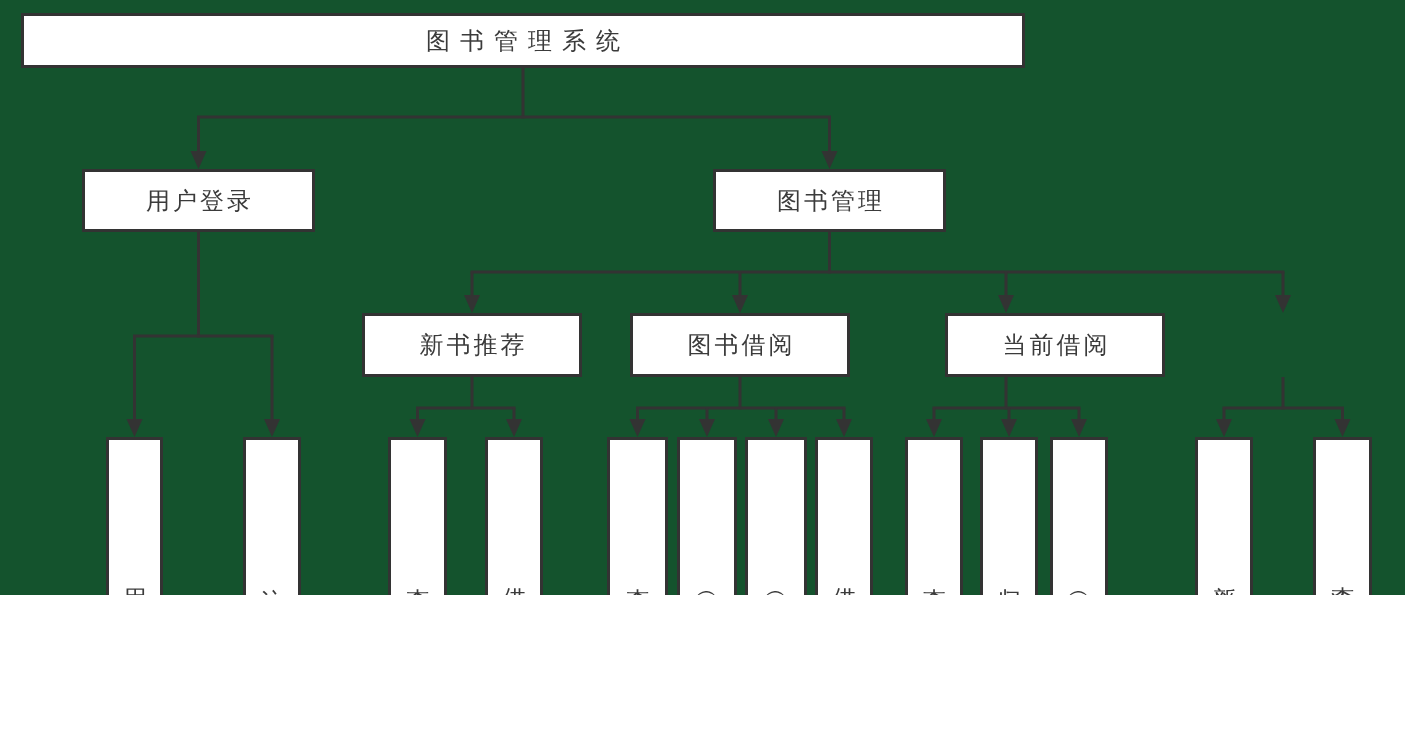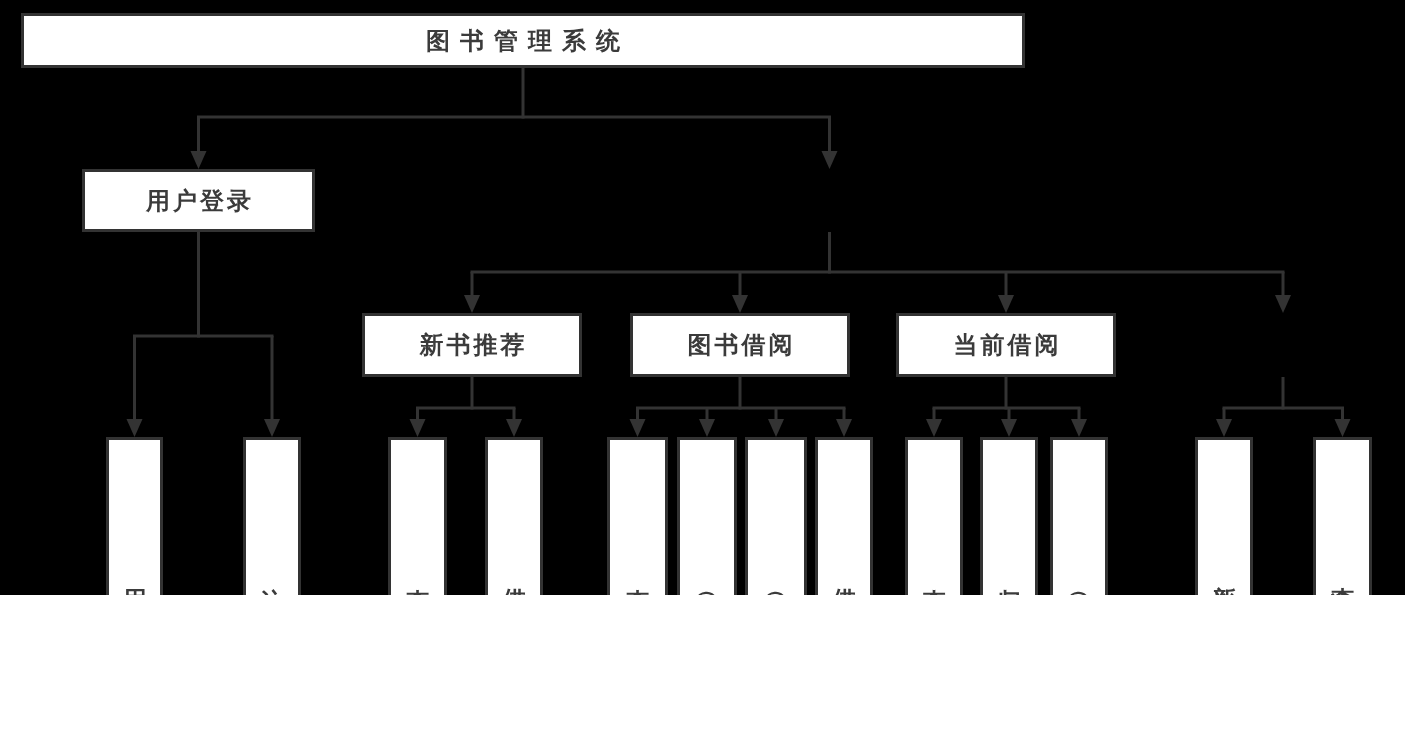--- a/index.html
+++ b/index.html
@@ -1,23 +1,22 @@
 <!DOCTYPE html>
 <html><head>
 <meta charset="utf-8">
 <style>
   html, body { margin: 0; padding: 0; background: #ffffff; }
   .canvas {
     position: relative;
     width: 1405px;
     height: 595px;
-    background: #000000;
+    background: #14532d;
     font-family: "Liberation Sans", sans-serif;
     overflow: hidden;
-    font-weight: bold;
   }
   .connectors {
     position: absolute;
     left: 0; top: 0;
     width: 1405px; height: 747px;
   }
   .connectors line { stroke: #333333; stroke-width: 3; }
   .connectors polygon { fill: #333333; }
   .node {
     position: absolute;
@@ -30,21 +29,21 @@
     justify-content: center;
     text-align: center;
   }
   .root-node  { left: 21px;  top: 13px;  width: 1004px; height: 55px; font-size: 24px; letter-spacing: 10px; text-indent: 10px; }
   .l2-node    { top: 169px; width: 233px; height: 63px; font-size: 24px; letter-spacing: 3px; text-indent: 3px; }
   .pos-l2-a   { left: 82px; }
   .pos-l2-b   { left: 713px; }
   .l3-node    { top: 313px; width: 220px; height: 64px; font-size: 24px; letter-spacing: 3px; text-indent: 3px; }
   .pos-l3-a   { left: 362px; }
   .pos-l3-b   { left: 630px; }
-  .pos-l3-c   { left: 896px; }
+  .pos-l3-c   { left: 945px; }
   .pos-l3-d   { left: 1173px; }
   .leaf {
     top: 437px;
     height: 296px;
     font-size: 24px;
     writing-mode: vertical-rl;
     line-height: 1.1;
   }
   .ls-4 { letter-spacing: 8px; }
   .ls-6 { letter-spacing: 6px; }
@@ -136,20 +135,21 @@
     <line x1="1222.5" y1="408" x2="1344" y2="408"></line>
     <line x1="1224" y1="408" x2="1224" y2="423"></line>
     <polygon points="1216,419 1232,419 1224,437"></polygon>
     <line x1="1342.5" y1="408" x2="1342.5" y2="423"></line>
     <polygon points="1334.5,419 1350.5,419 1342.5,437"></polygon>
   </svg>
 
   <div class="node root-node">图书管理系统</div>
 
   <div class="node l2-node pos-l2-a">用户登录</div>
+  <div class="node l2-node pos-l2-b">图书管理</div>
 
   <div class="node l3-node pos-l3-a">新书推荐</div>
   <div class="node l3-node pos-l3-b">图书借阅</div>
   <div class="node l3-node pos-l3-c">当前借阅</div>
 
   <div class="node leaf ls-4 pos-leaf-1">用户登录</div>
   <div class="node leaf ls-4 pos-leaf-2">注销登录</div>
 
   <div class="node leaf ls-4 pos-leaf-3">查询图书</div>
   <div class="node leaf ls-4 pos-leaf-4">借阅图书</div>

